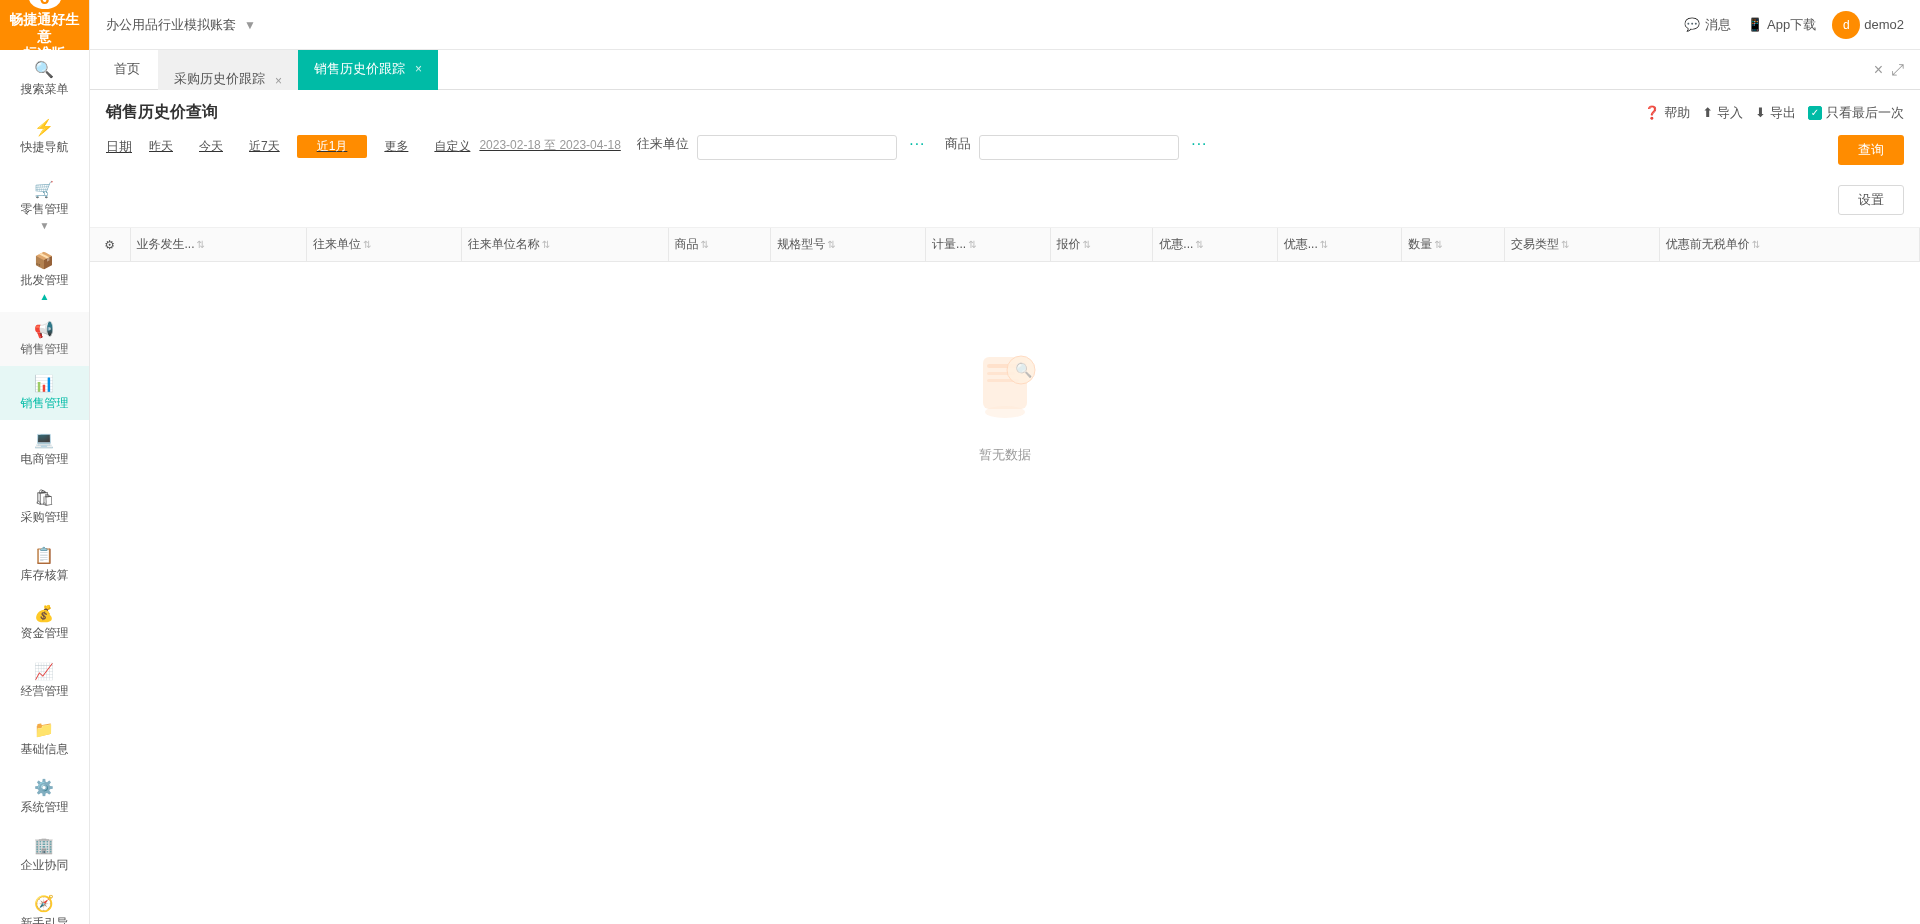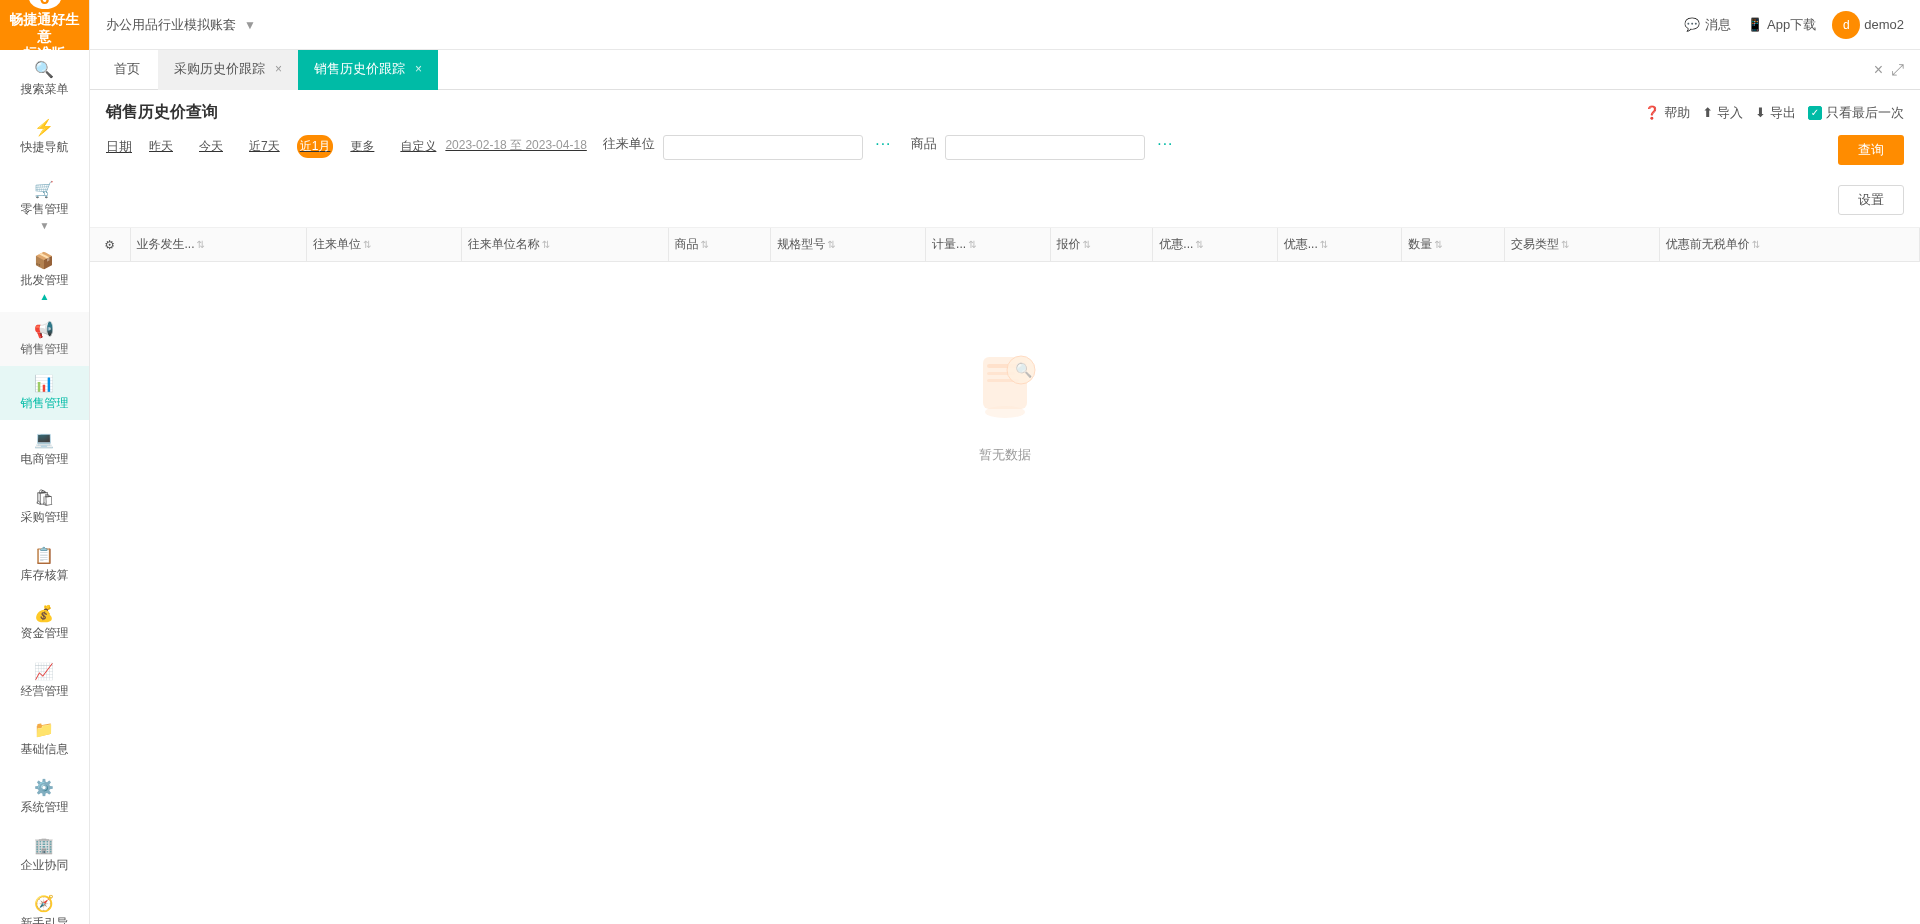--- a/index.html
+++ b/index.html
@@ -50,21 +50,21 @@
     .page-actions { display: flex; align-items: center; gap: 12px; }
     .page-action-btn { display: flex; align-items: center; gap: 4px; color: #555; font-size: 13px; cursor: pointer; }
     .checkbox-label { display: flex; align-items: center; gap: 4px; font-size: 13px; color: #555; cursor: pointer; }
     .checkbox-checked { width: 14px; height: 14px; background: #00bba6; border: 1px solid #00bba6; border-radius: 2px; display: flex; align-items: center; justify-content: center; color: #fff; font-size: 10px; }
 
     
     .filter-area { padding: 12px 16px; display: flex; align-items: flex-start; gap: 16px; flex-wrap: wrap; border-bottom: 1px solid #f0f0f0; }
     .filter-row { display: flex; align-items: center; gap: 8px; flex-wrap: wrap; }
     .filter-label { color: #555; font-size: 13px; white-space: nowrap; }
     .date-btn { padding: 2px 8px; border: 1px solid transparent; border-radius: 3px; cursor: pointer; font-size: 12px; color: #555; background: transparent; }
-    .date-btn.active { background: #ff8c00; color: #fff; border-radius: 11px; padding: 2px 2px; text-align: center; }
+    .date-btn.active { background: #ff8c00; color: #fff; border-radius: 2px; padding: 2px 19px; text-align: center; }
     .date-range { font-size: 12px; color: #999; margin-top: 2px; }
     .filter-input { border: 1px solid #d9d9d9; border-radius: 3px; padding: 4px 8px; font-size: 13px; width: 220px; color: #333; }
     .filter-dots { color: #00bba6; font-size: 16px; cursor: pointer; padding: 0 4px; }
     .filter-section { display: flex; align-items: flex-start; gap: 8px; }
     .query-btn { background: #ff8c00; color: #fff; border: none; border-radius: 3px; padding: 6px 20px; font-size: 13px; cursor: pointer; }
     .settings-btn { background: #fff; color: #555; border: 1px solid #d9d9d9; border-radius: 3px; padding: 5px 16px; font-size: 13px; cursor: pointer; margin-top: 4px; }
     .filter-right { margin-left: auto; display: flex; flex-direction: column; gap: 16px; }
 
     
     .table-area { flex: 1; overflow: auto; }
@@ -180,21 +180,21 @@
         </div>
         <span>demo2</span>
       </div>
     </div>
   </div>
 
   <div class="tabs">
     <div class="tab tab-home">
       <span>首页</span>
     </div>
-    <div class="tab inactive" style="background:#f0f0f0;">
+    <div class="tab inactive" style="background:#f0f0f0;align-items:flex-end;">
       <span>采购历史价跟踪</span>
       <span class="tab-close" style="color:#999;">×</span>
     </div>
     <div class="tab active" style="background:#00bba6;color:#fff;">
       <span>销售历史价跟踪</span>
       <span class="tab-close" style="color:rgba(255,255,255,0.8);">×</span>
     </div>
     <div class="window-controls">
       <span class="win-btn">×</span>
       <span class="win-btn">⤢</span>

